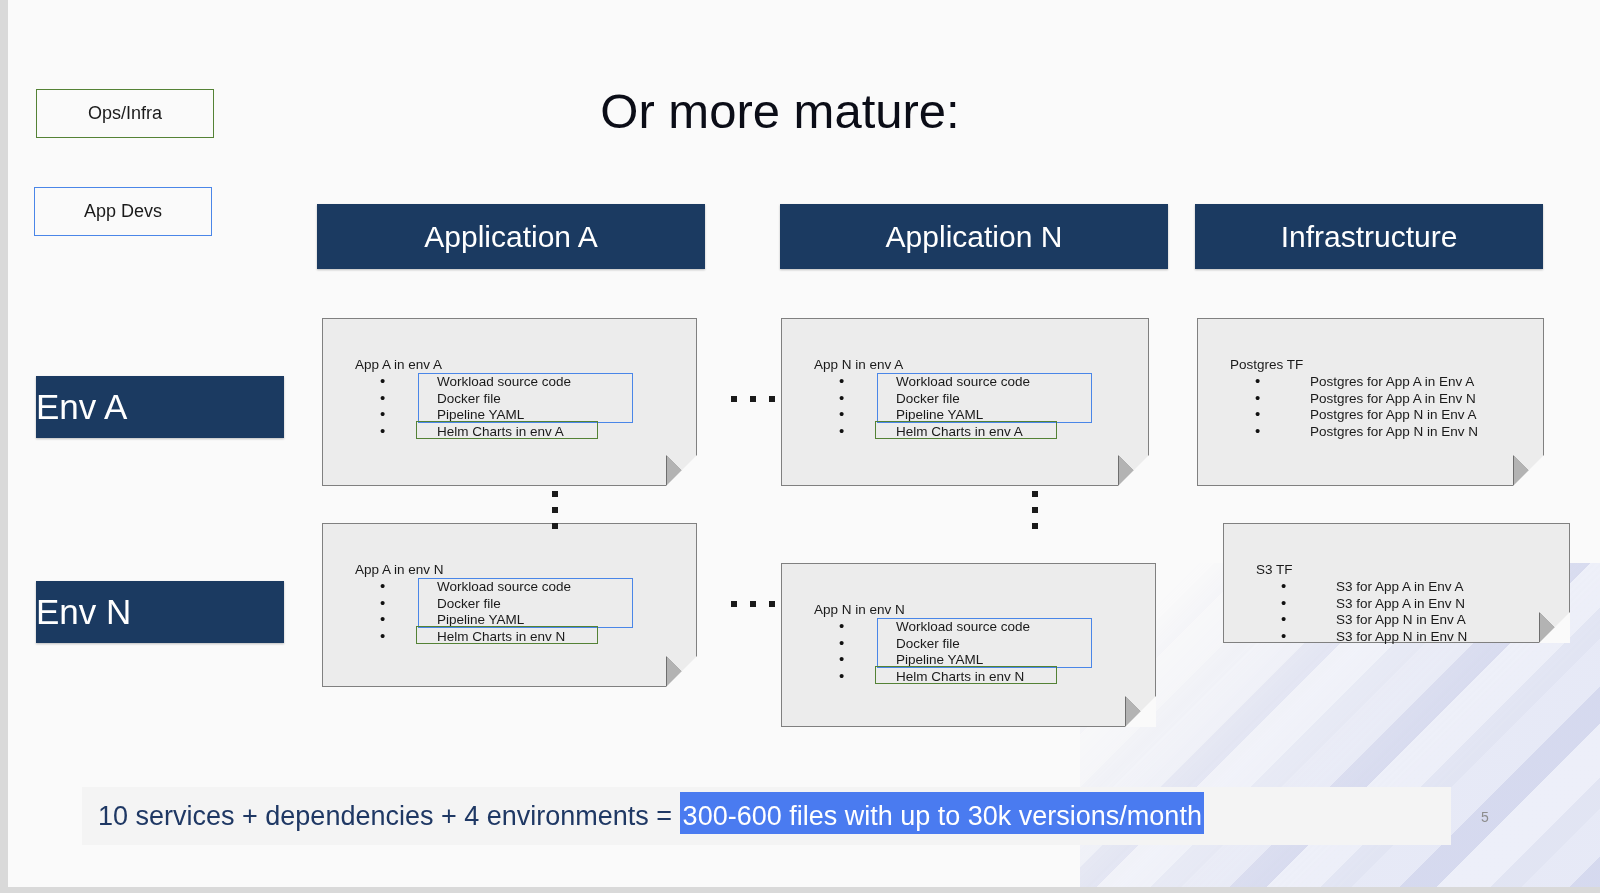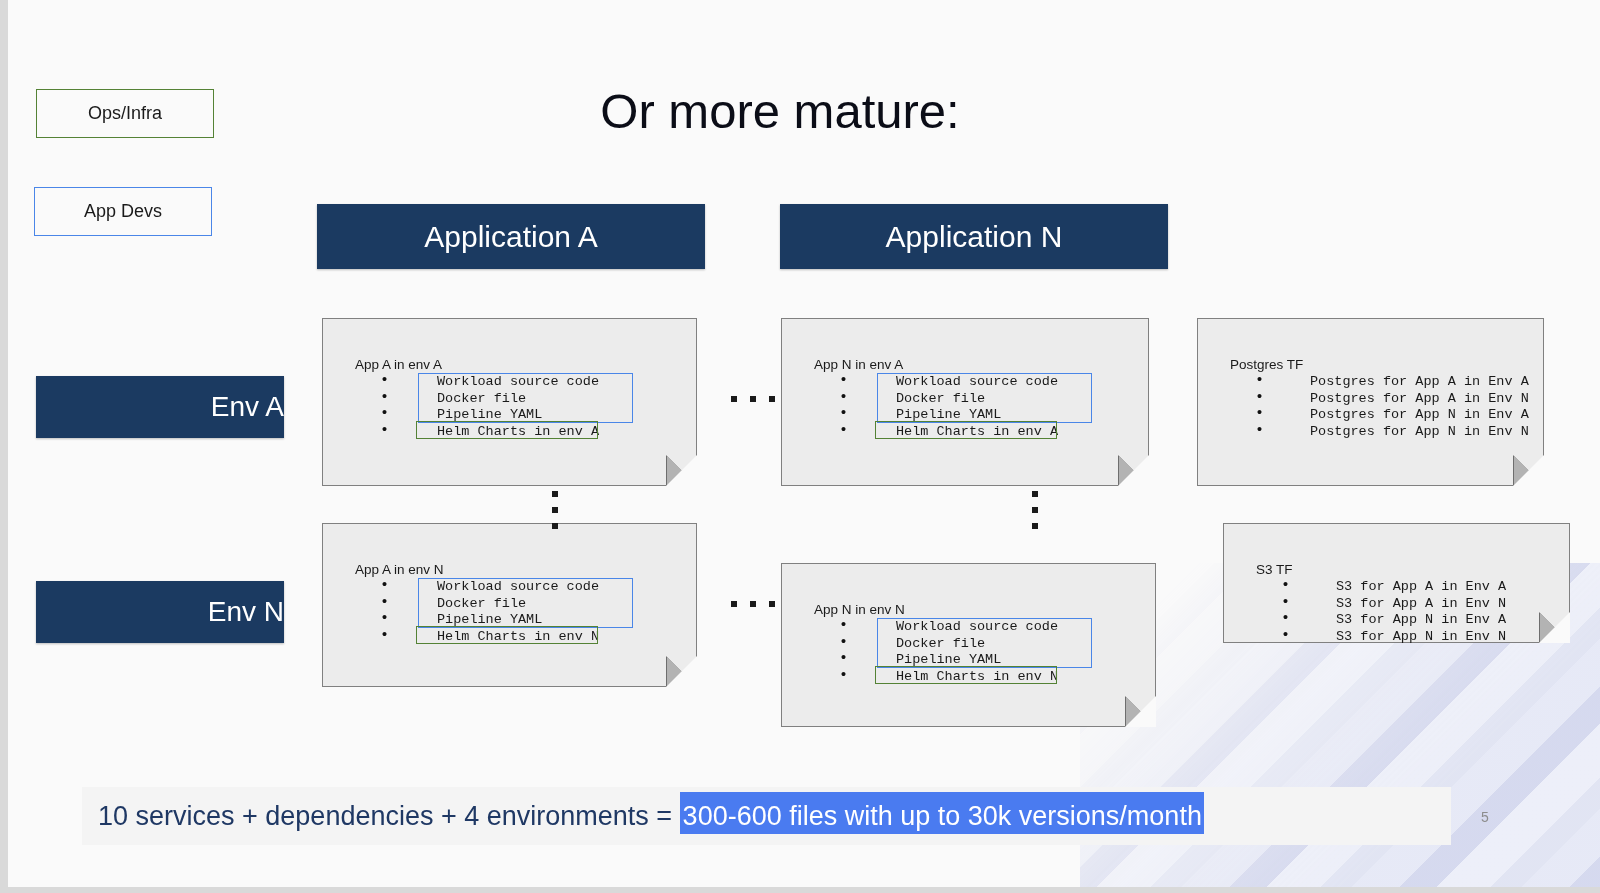--- a/index.html
+++ b/index.html
@@ -104,22 +104,22 @@
   
   .env-label {
     position: absolute;
     left: 36px;
     width: 248px;
     height: 62px;
     background: #1b3a61;
     color: #ffffff;
     display: flex;
     align-items: center;
-    justify-content: flex-end;
-    font-size: 28px;
+    justify-content: flex-start;
+    font-size: 35px;
     box-shadow: 0 1px 2px rgba(0,0,0,0.25);
     z-index: 10;
   }
   .env-a { top: 376px; }
   .env-n { top: 581px; }
 
   
   .col-header {
     position: absolute;
     top: 204px;
@@ -185,21 +185,20 @@
     font-size: 13.5px;
     color: #1a1a1a;
     line-height: 16px;
     margin-bottom: 1px;
   }
   .card-list {
     list-style: none;
     margin: 0;
     padding: 0;
     position: relative;
-    font-family: Liberation Mono, monospace;
   }
   .card-list li {
     position: relative;
     font-size: 13.5px;
     line-height: 16.6px;
     color: #1a1a1a;
     padding-left: 82px;
     white-space: nowrap;
   }
   .card-list li::before {
@@ -317,20 +316,23 @@
   <div class="env-label env-n">
     <span>Env N</span>
   </div>
 
   <div class="col-header col-a">
     <span>Application A</span>
   </div>
   <div class="col-header col-n">
     <span>Application N</span>
   </div>
+  <div class="col-header col-inf">
+    <span>Infrastructure</span>
+  </div>
 
   <div class="doc-card card-a-a">
     <div class="card-inner">
       <div class="card-title">App A in env A</div>
       <ul class="card-list">
         <li>Workload source code</li>
         <li>Docker file</li>
         <li>Pipeline YAML</li>
         <li>Helm Charts in env A</li>
       </ul>

